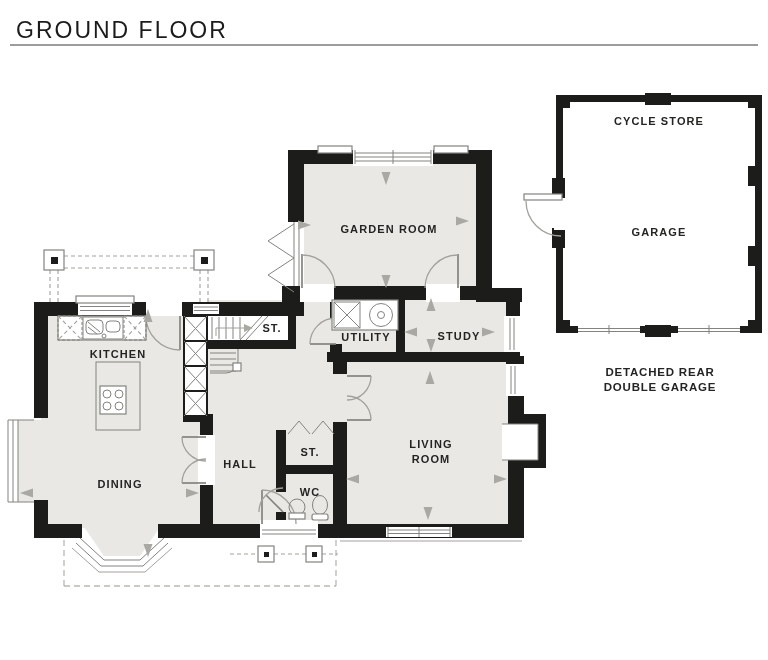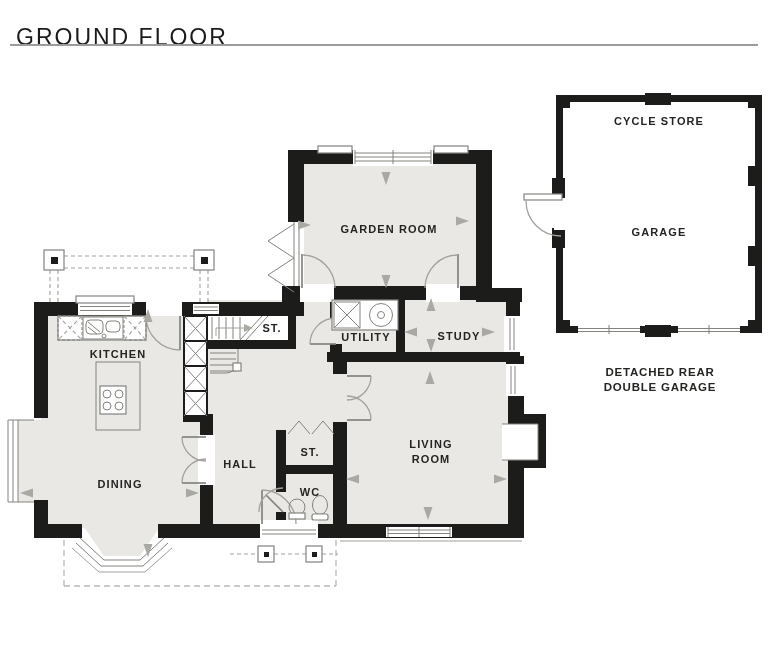--- a/index.html
+++ b/index.html
@@ -1,18 +1,18 @@
 <!DOCTYPE html>
 <html style="--wall: #1c1c1a; --floor: #e9e8e5; --paper: #ffffff; --line: #83837f; --lightline: #a3a19c; --arrow: #aaa8a2; --dash: #b9b8b4; --text: #242422; --title: #1b1b1b; --divider: #9c9c9c;"><head>
 <meta charset="utf-8">
 <style>
   html,body{margin:0;padding:0;background:#fff;}
   body{width:768px;height:660px;position:relative;overflow:hidden;
        font-family:"Liberation Sans",sans-serif;}
-  #title{position:absolute;left:16px;top:24px;font-size:23px;font-weight:400;
+  #title{position:absolute;left:16px;top:17px;font-size:23px;font-weight:400;
          letter-spacing:2px;color:var(--title);}
   #divider{position:absolute;left:10px;right:10px;top:44px;border-top:2px solid var(--divider);}
   svg{position:absolute;left:0;top:0;}
   .wall{fill:var(--wall);}
   .floor{fill:var(--floor);}
   .paper{fill:var(--paper);}
   .ln{stroke:var(--line);stroke-width:1;fill:none;}
   .lnl{stroke:var(--lightline);stroke-width:1;fill:none;}
   .frame{stroke:var(--line);stroke-width:1.2;fill:var(--paper);}
   .framef{stroke:var(--line);stroke-width:1;fill:var(--floor);}

